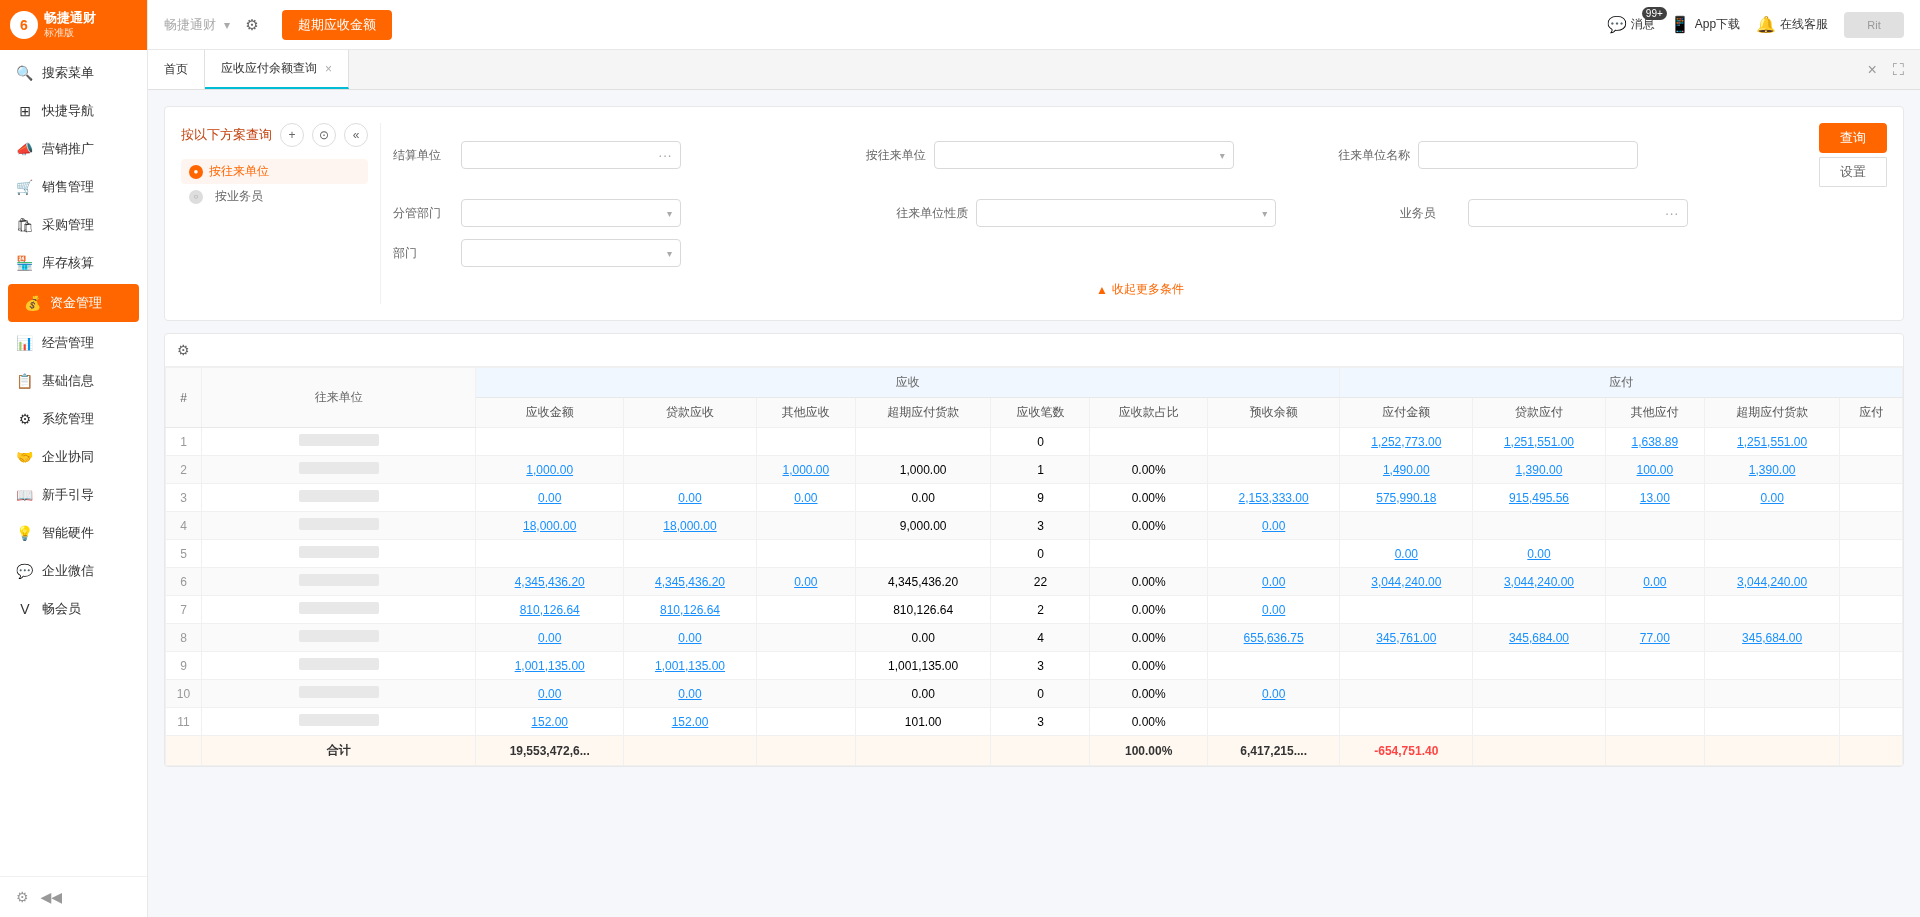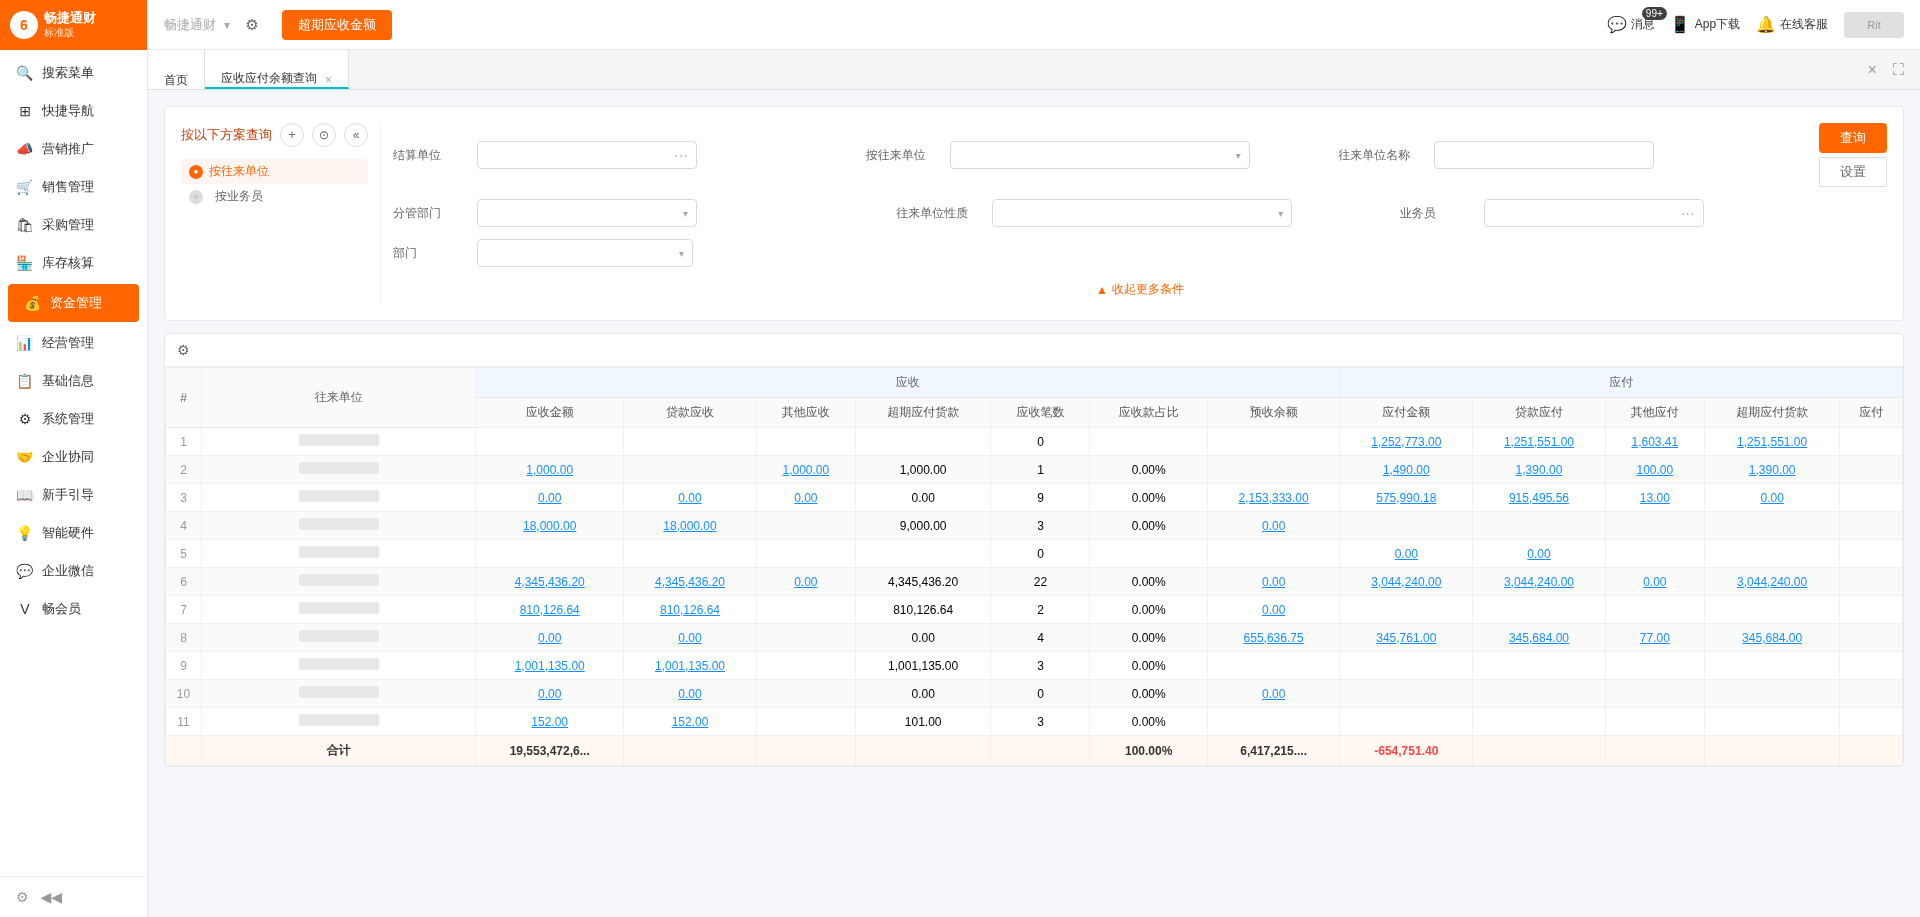--- a/index.html
+++ b/index.html
@@ -53,21 +53,21 @@
     .topbar-user { display: flex; align-items: center; gap: 4px; cursor: pointer; }
     .topbar-avatar { width: 28px; height: 28px; border-radius: 50%; background: #ddd; }
 
     
     .tabs-bar {
       position: fixed; left: 148px; top: 50px; right: 0; height: 40px;
       background: #f5f5f5; border-bottom: 1px solid #e0e0e0; z-index: 98;
       display: flex; align-items: stretch;
     }
     .tab-item {
-      display: flex; align-items: flex-end; padding: 0 16px; cursor: pointer;
+      display: flex; align-items: center; padding: 0 16px; cursor: pointer;
       border-right: 1px solid #e0e0e0; color: #666; font-size: 13px; background: #f5f5f5;
     }
     .tab-item.active { background: #fff; color: #333; border-bottom: 2px solid #00bcd4; }
     .tab-item:first-child { background: #fff; color: #333; }
     .tab-close { margin-left: 8px; color: #aaa; font-size: 12px; cursor: pointer; }
     .tab-window-controls { margin-left: auto; display: flex; align-items: center; padding-right: 8px; }
     .tab-win-btn { padding: 0 8px; cursor: pointer; color: #999; font-size: 16px; }
 
     
     .main-content {
@@ -101,21 +101,21 @@
     .filter-scheme-item {
       display: flex; align-items: center; gap: 6px; padding: 4px 8px;
       border-radius: 4px; cursor: pointer; color: #ff6600;
     }
     .filter-scheme-item.active { background: #fff5f0; }
     .filter-scheme-dot { width: 14px; height: 14px; border-radius: 50%; background: #ff6600; display: flex; align-items: center; justify-content: center; }
     .filter-scheme-dot span { color: #fff; font-size: 8px; }
 
     .filter-rows { display: flex; flex-direction: column; gap: 12px; }
     .filter-row { display: flex; align-items: center; gap: 16px; }
-    .filter-field { display: flex; align-items: center; flex: 1; gap: 24px; }
+    .filter-field { display: flex; align-items: center; flex: 1; gap: 8px; }
     .filter-field-label { color: #666; font-size: 12px; white-space: nowrap; min-width: 60px; }
     .filter-input {
       flex: 1; height: 28px; border: 1px solid #d9d9d9; border-radius: 4px;
       padding: 0 8px; font-size: 12px; color: #333; display: flex; align-items: center;
       justify-content: space-between; cursor: pointer; background: #fff;
     }
     .filter-input-ellipsis { color: #aaa; font-size: 14px; }
     .filter-select {
       flex: 1; height: 28px; border: 1px solid #d9d9d9; border-radius: 4px;
       display: flex; align-items: center; justify-content: space-between;
@@ -428,21 +428,21 @@
                 <td class="col-partner"><span class="masked"></span></td>
                 <td></td>
                 <td></td>
                 <td></td>
                 <td></td>
                 <td>0</td>
                 <td></td>
                 <td></td>
                 <td><span class="link-val">1,252,773.00</span></td>
                 <td><span class="link-val">1,251,551.00</span></td>
-                <td><span class="link-val">1,603.41</span></td>
+                <td><span class="link-val">1,638.89</span></td>
                 <td><span class="link-val">1,251,551.00</span></td>
                 <td></td>
               </tr>
               <tr>
                 <td class="col-num">2</td>
                 <td class="col-partner"><span class="masked"></span></td>
                 <td><span class="link-val">1,000.00</span></td>
                 <td></td>
                 <td><span class="link-val">1,000.00</span></td>
                 <td>1,000.00</td>

